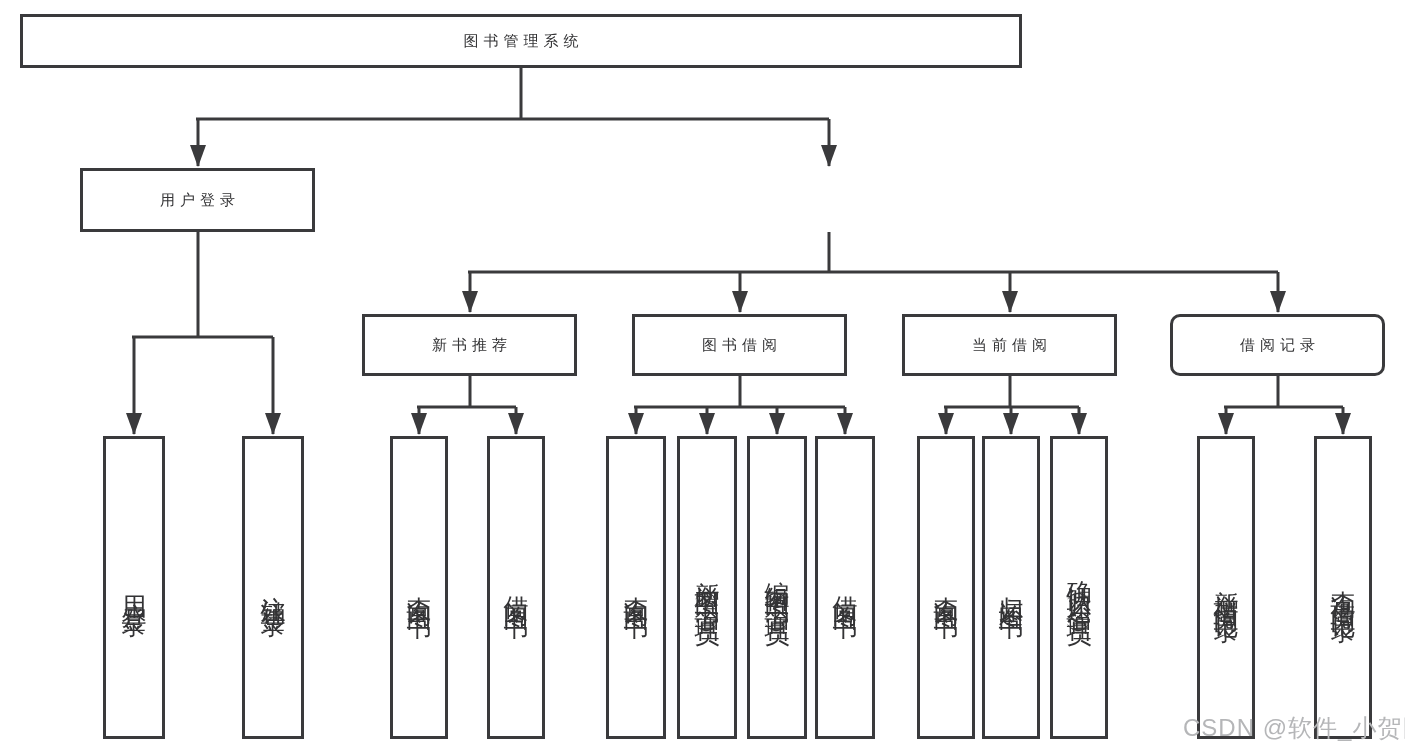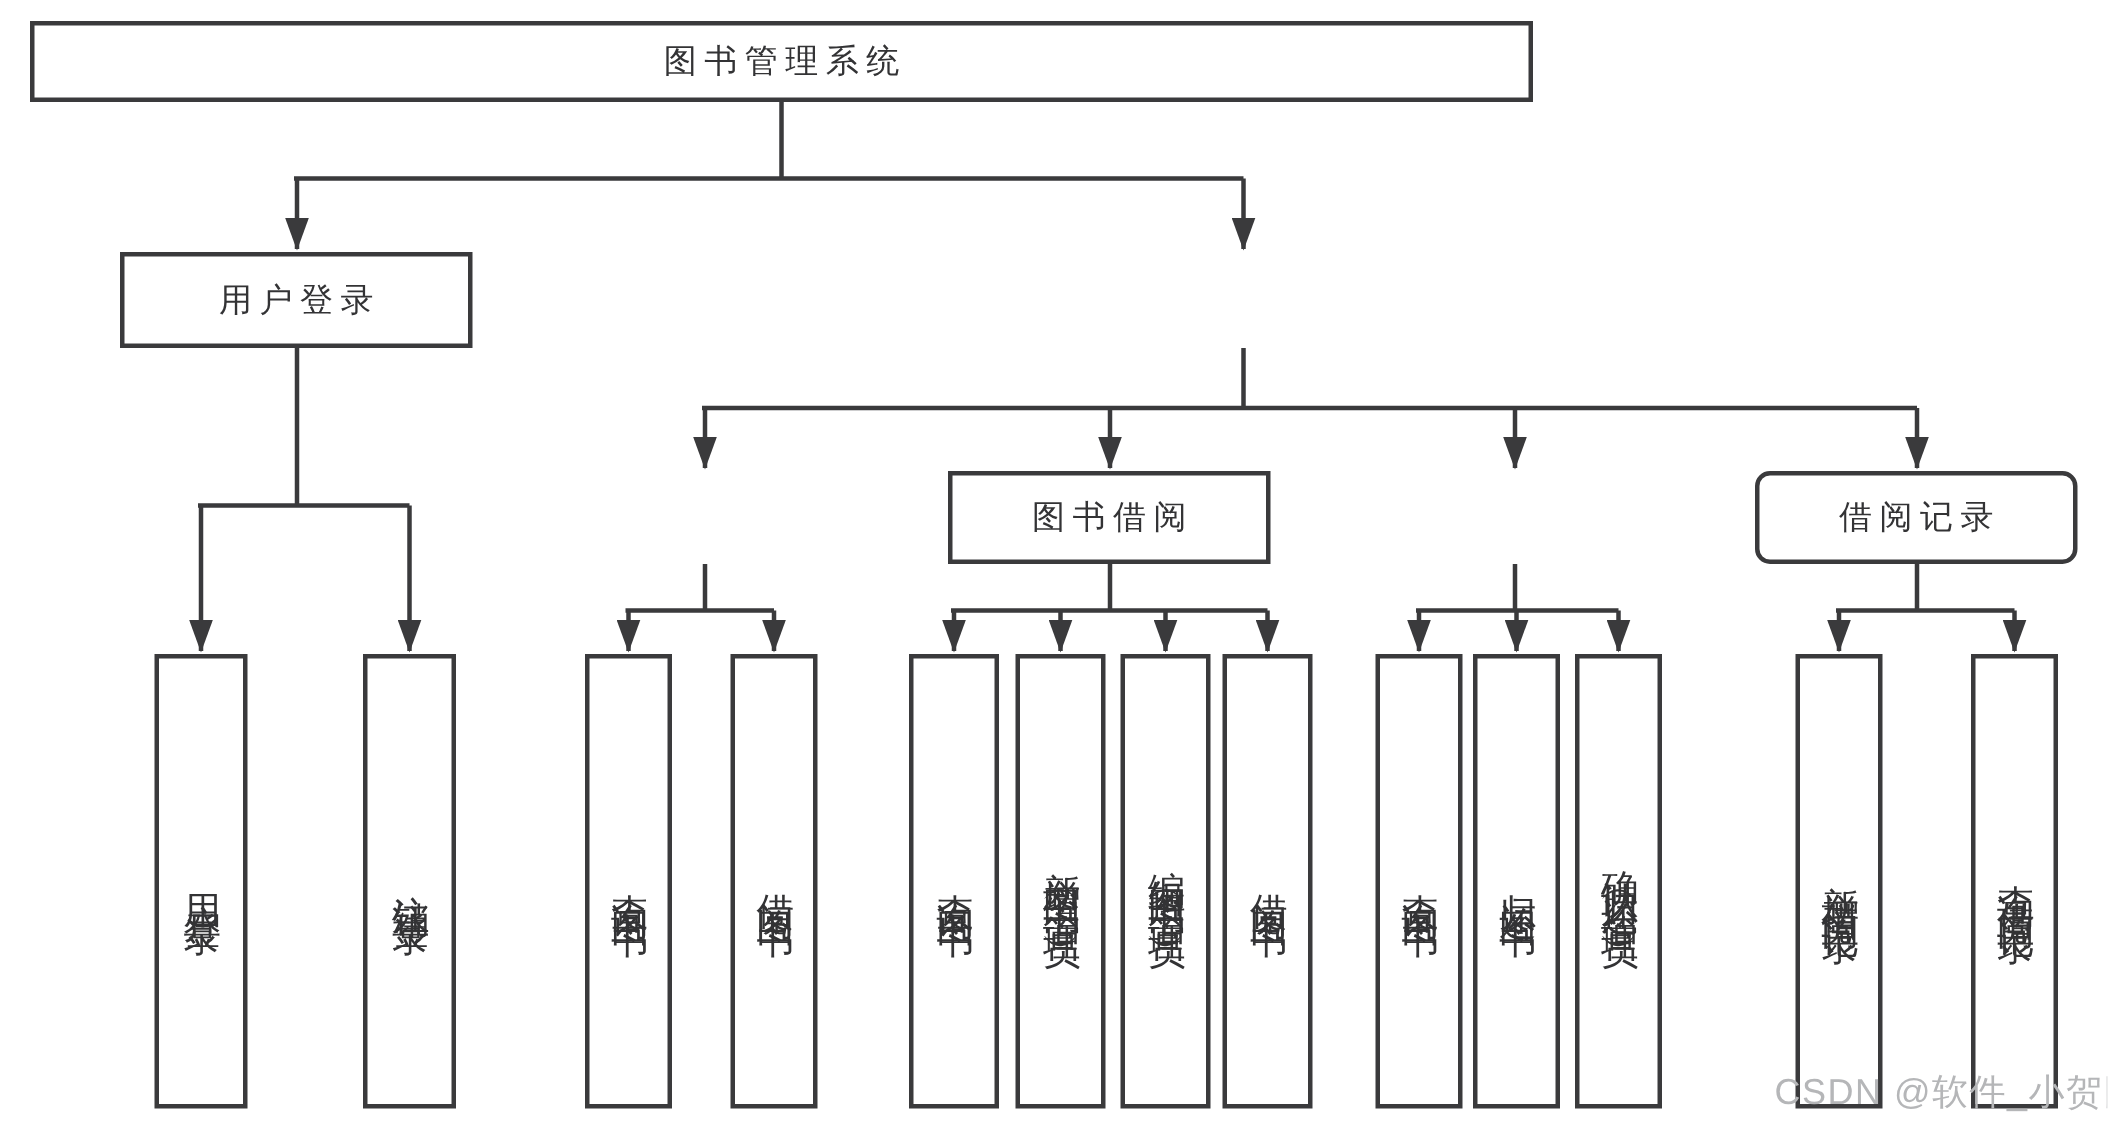--- a/index.html
+++ b/index.html
@@ -7,21 +7,21 @@
     position:relative; width:1405px; height:747px; overflow:hidden;
     background:#ffffff;
     font-family:"Liberation Sans","DejaVu Sans",sans-serif;
   }
   #connectors { position:absolute; left:0; top:0; width:1405px; height:747px; pointer-events:none; }
   .node {
     position:absolute; box-sizing:border-box; background:#ffffff;
     border:3px solid #3a3a3c; display:flex; align-items:center; justify-content:center;
     color:#333335;
   }
-  .lbl-h { font-size:22px; letter-spacing:5px; white-space:nowrap; padding-left:5px; }
+  .lbl-h { font-size:15px; letter-spacing:5px; white-space:nowrap; padding-left:5px; }
   .lbl-v {
     writing-mode:vertical-rl; text-orientation:mixed;
     font-size:25px; letter-spacing:6px; line-height:1.15; white-space:nowrap;
   }
   .watermark {
     position:absolute; left:1183px; top:712px; z-index:5;
     font-size:24px; color:#b5b6b8; letter-spacing:1px; white-space:nowrap;
   }
 </style>
 </head>
@@ -78,22 +78,28 @@
   </svg>
 
   <div class="node" style="left:20px; top:14px; width:1002px; height:54px;">
     <span class="lbl-h">图书管理系统</span>
   </div>
 
   <div class="node" style="left:80px; top:168px; width:235px; height:64px;">
     <span class="lbl-h">用户登录</span>
   </div>
 
+  <div class="node" style="left:362px; top:314px; width:215px; height:62px;">
+    <span class="lbl-h">新书推荐</span>
+  </div>
   <div class="node" style="left:632px; top:314px; width:215px; height:62px;">
     <span class="lbl-h">图书借阅</span>
+  </div>
+  <div class="node" style="left:902px; top:314px; width:215px; height:62px;">
+    <span class="lbl-h">当前借阅</span>
   </div>
   <div class="node" style="left:1170px; top:314px; width:215px; height:62px;border-radius:10px;">
     <span class="lbl-h">借阅记录</span>
   </div>
 
   <div class="node" style="left:103px; top:436px; width:62px; height:303px;">
     <span class="lbl-v">用户登录</span>
   </div>
   <div class="node" style="left:242px; top:436px; width:62px; height:303px;">
     <span class="lbl-v">注销登录</span>

